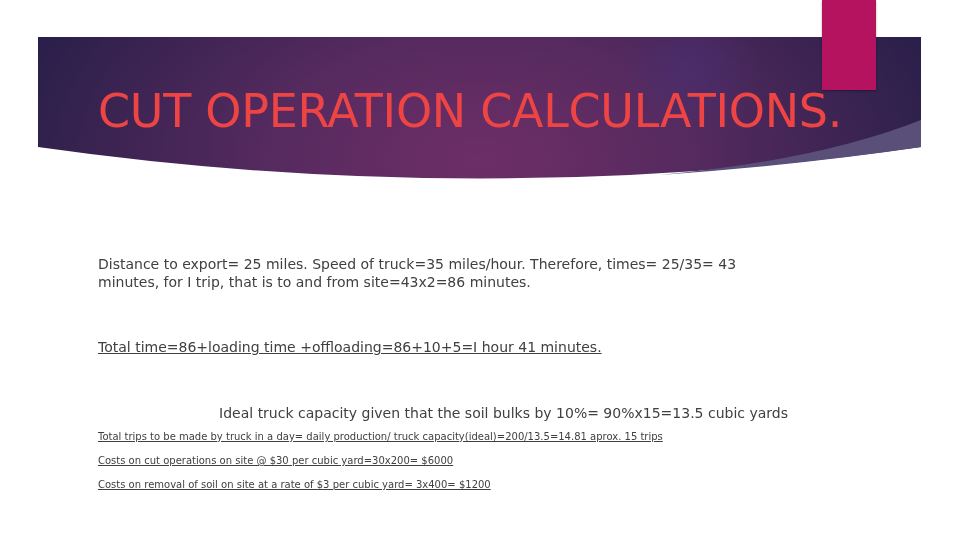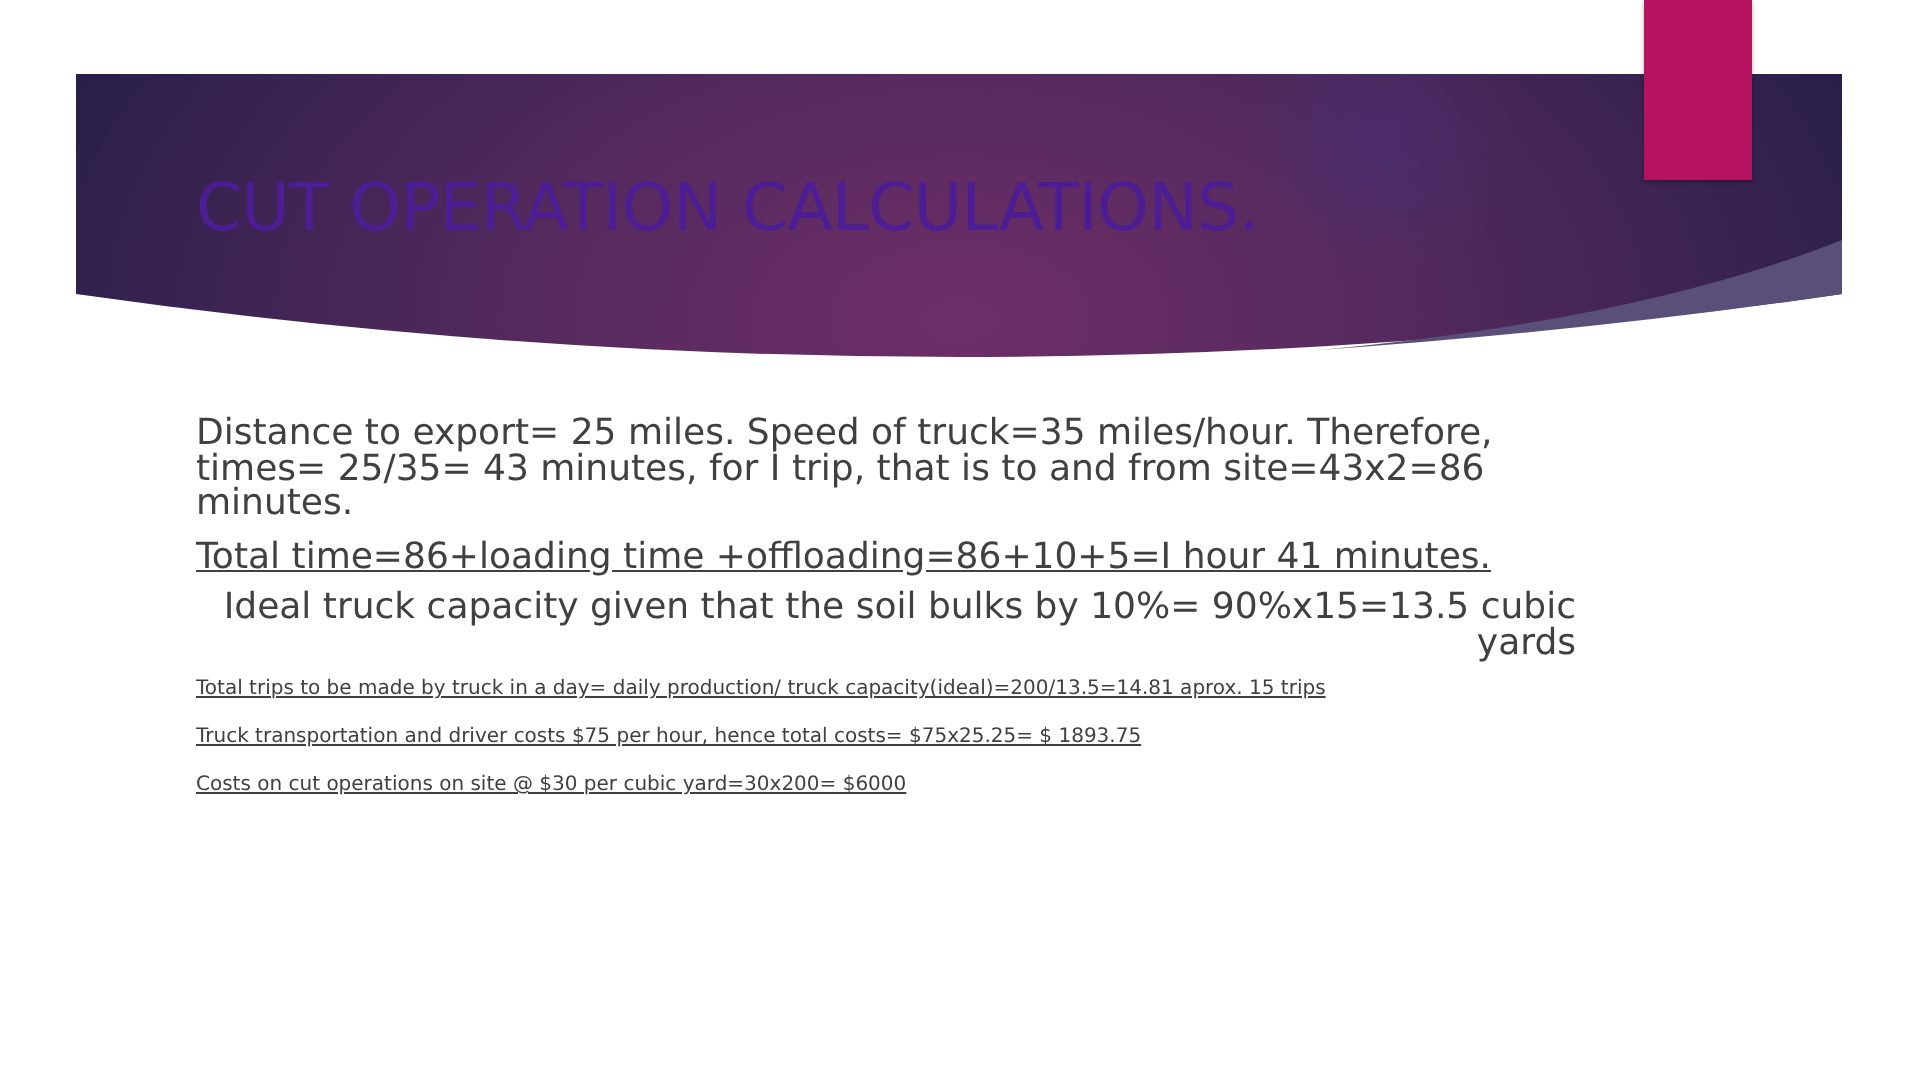--- a/index.html
+++ b/index.html
@@ -9,26 +9,26 @@
   }
   .banner-svg { position: absolute; left: 0; top: 0; width: 961px; height: 200px; }
   .accent-rect {
     position: absolute; left: 822px; top: 0; width: 54px; height: 90px;
     background: #b5135f;
     box-shadow: 0 1px 2px rgba(0,0,0,0.35);
   }
   .title {
     position: absolute; left: 98px; top: 84px; margin: 0;
     font-family: "DejaVu Sans", sans-serif; font-weight: normal;
-    font-size: 33px; letter-spacing: -0.3px; color: #4c1d95;
+    font-size: 46px; letter-spacing: -0.3px; color: #ef4444;
     white-space: nowrap;
   }
   .content { position: absolute; left: 98px; top: 208px; width: 690px; color: #404040; }
   .para { margin: 0; white-space: normal; }
-  .p-lg { font-size: 18px; line-height: 17.5px; }
+  .p-lg { font-size: 14px; line-height: 17.5px; margin-top: 48px; }
   .p-sm { font-size: 10px; line-height: 14px; white-space: nowrap; text-decoration: underline; }
   #p0 { margin-bottom: 9px; }
   #p1 { margin-bottom: 8px; text-decoration: underline; }
   #p2 { margin-bottom: 8px; text-align: right; }
   #p3, #p4, #p5, #p6 { margin-bottom: 10px; }
 </style>
 </head>
 <body>
 
 <svg class="banner-svg" viewBox="0 0 961 200" xmlns="http://www.w3.org/2000/svg">
@@ -50,15 +50,15 @@
 
 <div class="accent-rect"></div>
 
 <h1 class="title">CUT OPERATION CALCULATIONS.</h1>
 
 <div class="content">
   <p id="p0" class="para p-lg">Distance to export= 25 miles. Speed  of truck=35 miles/hour. Therefore, times= 25/35= 43 minutes, for I trip, that is to and from site=43x2=86 minutes.</p>
   <p id="p1" class="para p-lg">Total time=86+loading time +offloading=86+10+5=I hour 41 minutes.</p>
   <p id="p2" class="para p-lg">Ideal truck capacity given that the soil bulks by 10%= 90%x15=13.5 cubic yards</p>
   <p id="p3" class="para p-sm">Total trips to be made by truck in a day= daily production/ truck capacity(ideal)=200/13.5=14.81 aprox. 15 trips</p>
-  <p id="p5" class="para p-sm">Truck transportation and driver costs $75 per hour, hence total costs= $75x25.25= $ 1893.75</p>
   <p id="p6" class="para p-sm">Costs on cut operations on site @ $30 per cubic yard=30x200= $6000</p>
+  <p id="p7" class="para p-sm">Costs on removal of soil on site at a rate of $3 per cubic yard= 3x400= $1200</p>
 </div>
 
 </body></html>

